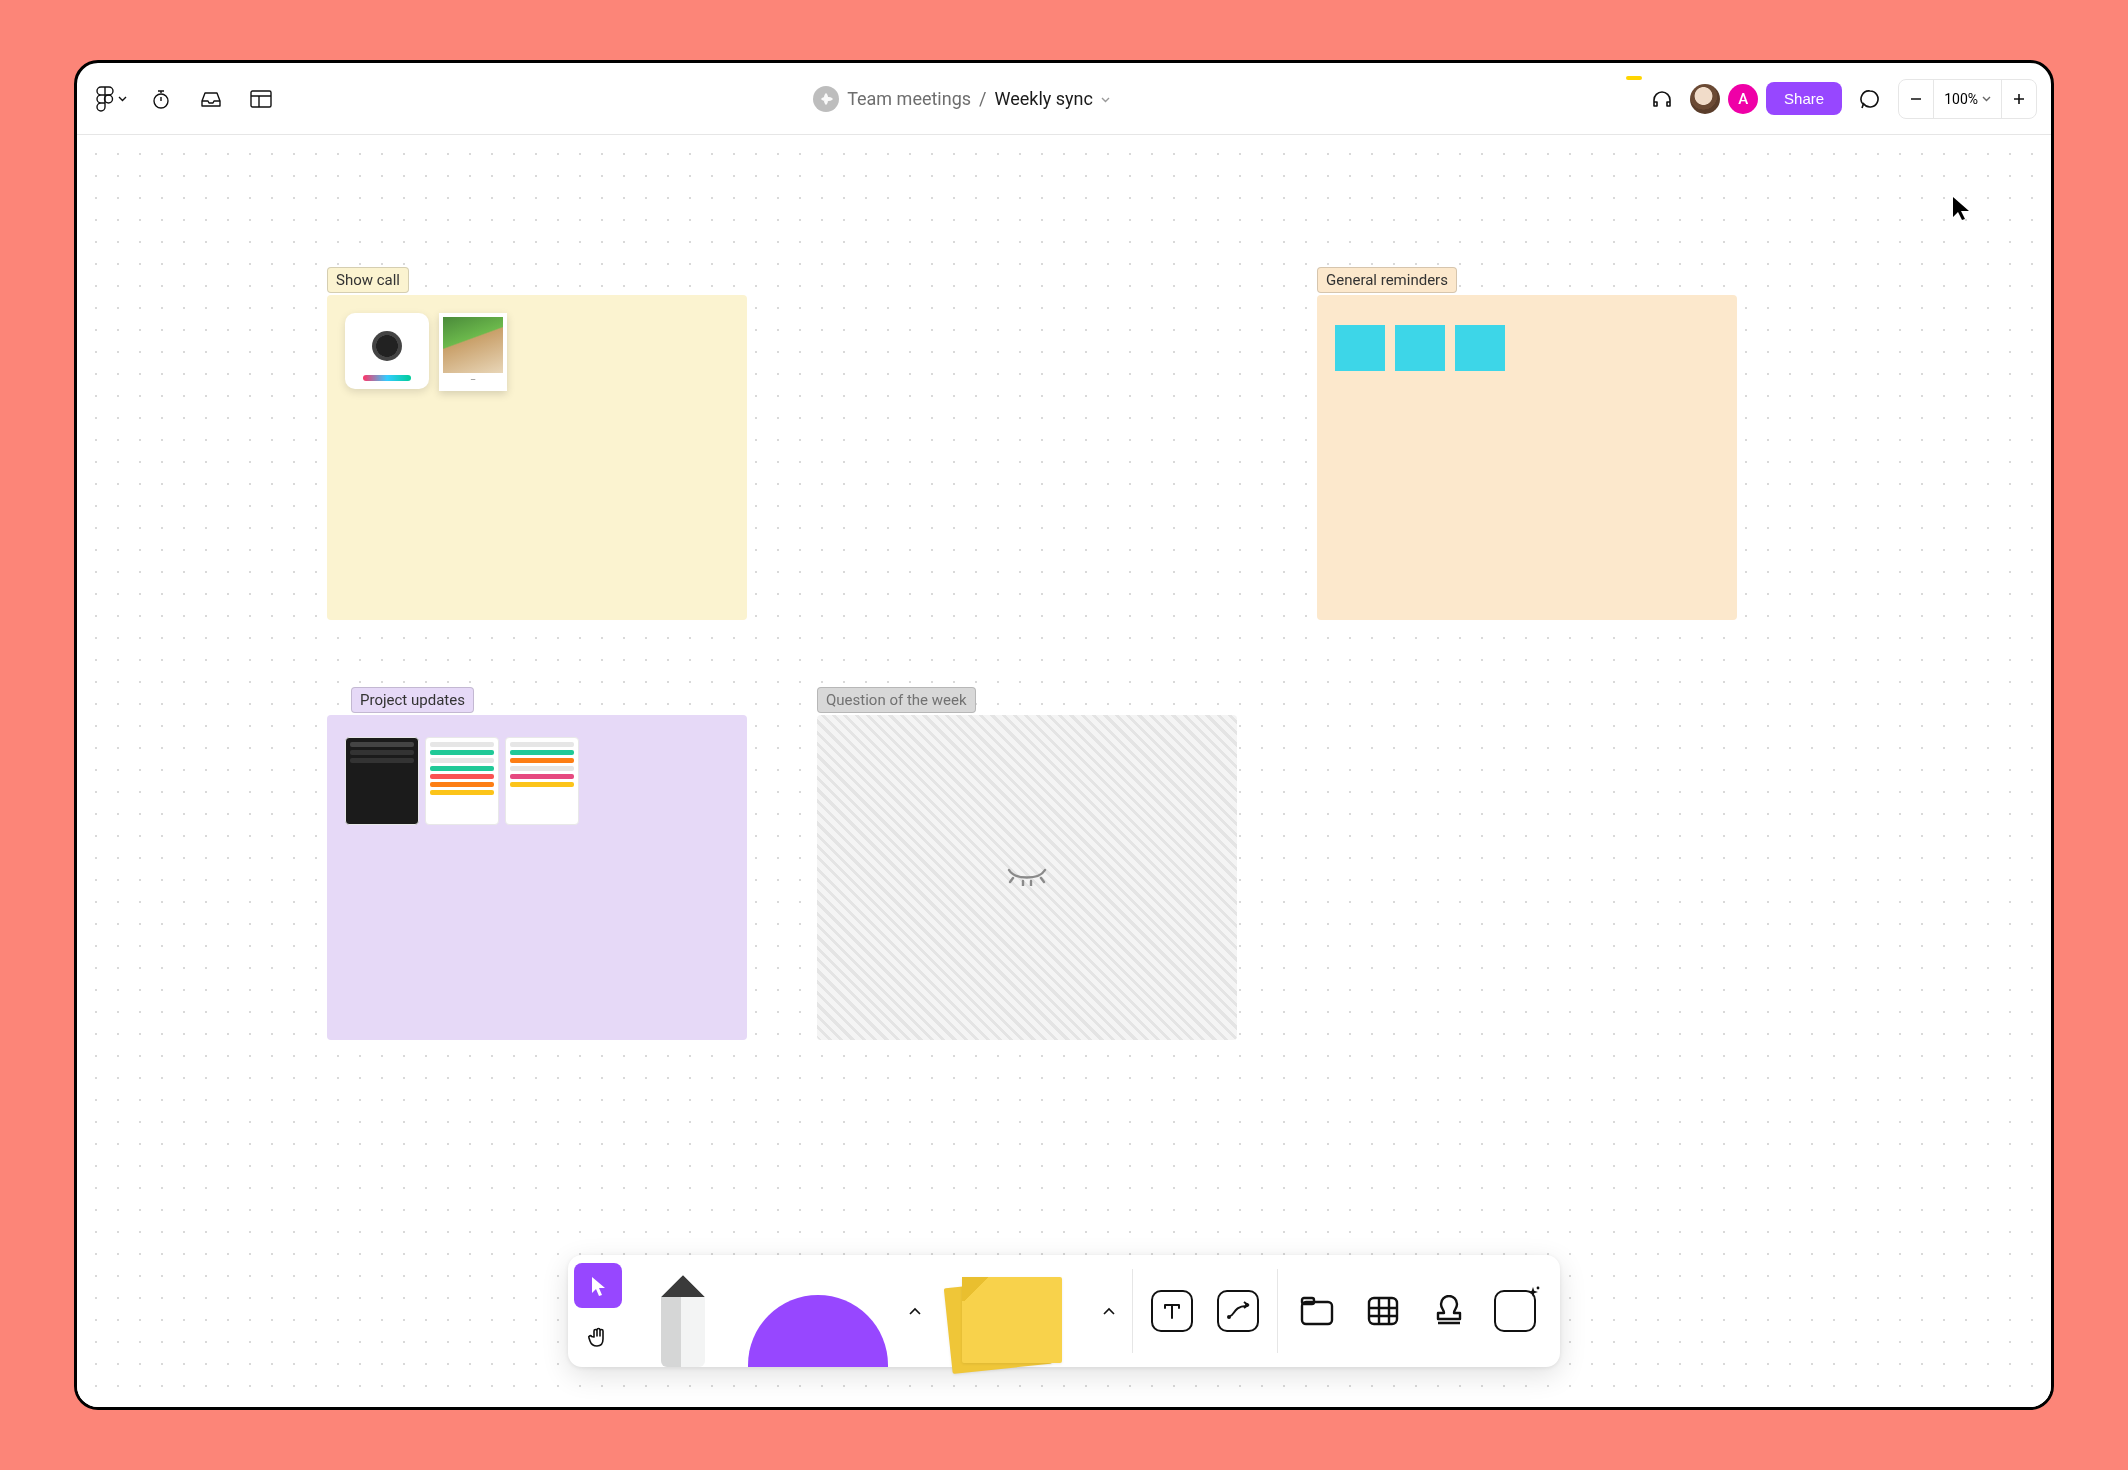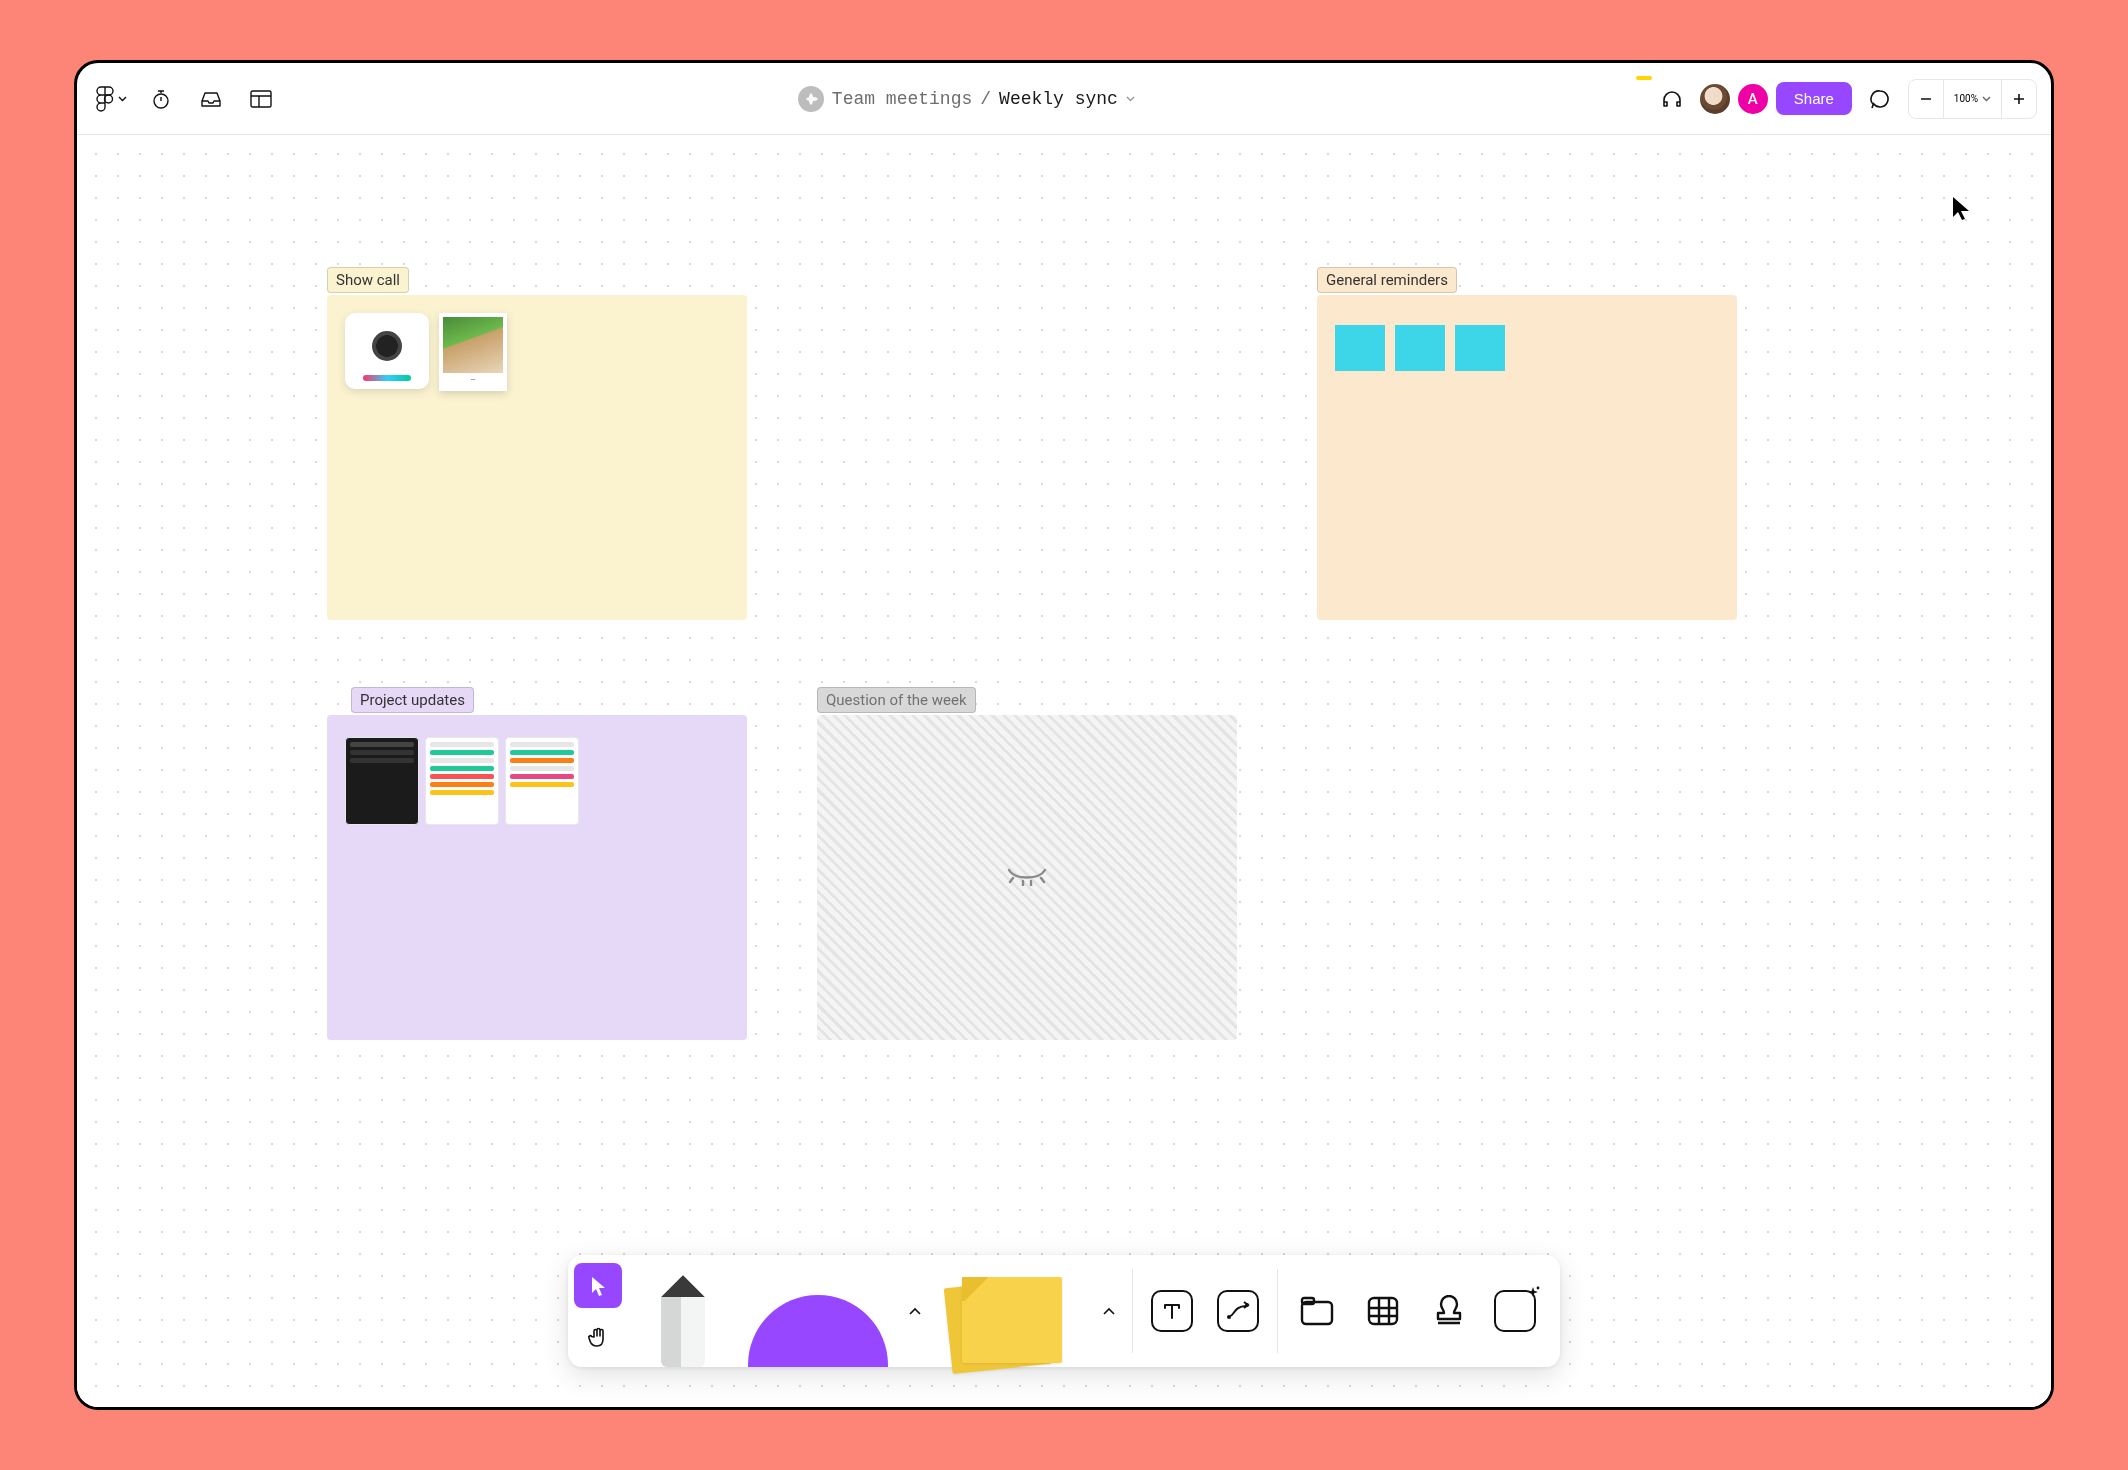--- a/index.html
+++ b/index.html
@@ -36,21 +36,20 @@
   }
   .tb-left { display: flex; align-items: center; gap: 10px; }
   .tb-center {
     flex: 1;
     display: flex;
     align-items: center;
     justify-content: center;
     gap: 8px;
     font-size: 18px;
     color: #333;
-    font-family: Liberation Mono, monospace;
   }
   .tb-center .team-icon {
     width: 26px; height: 26px; border-radius: 50%;
     background: #bdbdbd;
     display: flex; align-items: center; justify-content: center;
   }
   .tb-center .crumb-muted { color: #6e6e6e; }
   .tb-center .crumb-sep { color: #6e6e6e; }
   .tb-center .crumb-name { color: #1a1a1a; }
   .tb-center .caret { color: #aaa; font-size: 12px; }
@@ -85,21 +84,21 @@
     display: flex; align-items: stretch;
     border: 1px solid #e6e6e6;
     border-radius: 8px;
     height: 40px;
   }
   .zoom-group > div {
     display: flex; align-items: center; justify-content: center;
     padding: 0 10px;
     border-right: 1px solid #e6e6e6;
     cursor: pointer;
-    font-size: 10px;
+    font-size: 14px;
   }
   .zoom-group > div:last-child { border-right: none; }
   .zoom-val { gap:4px; }
 
   
   .canvas {
     flex: 1;
     position: relative;
     background-color: #fff;
     background-image: radial-gradient(#d9d9d9 1.2px, transparent 1.2px);

